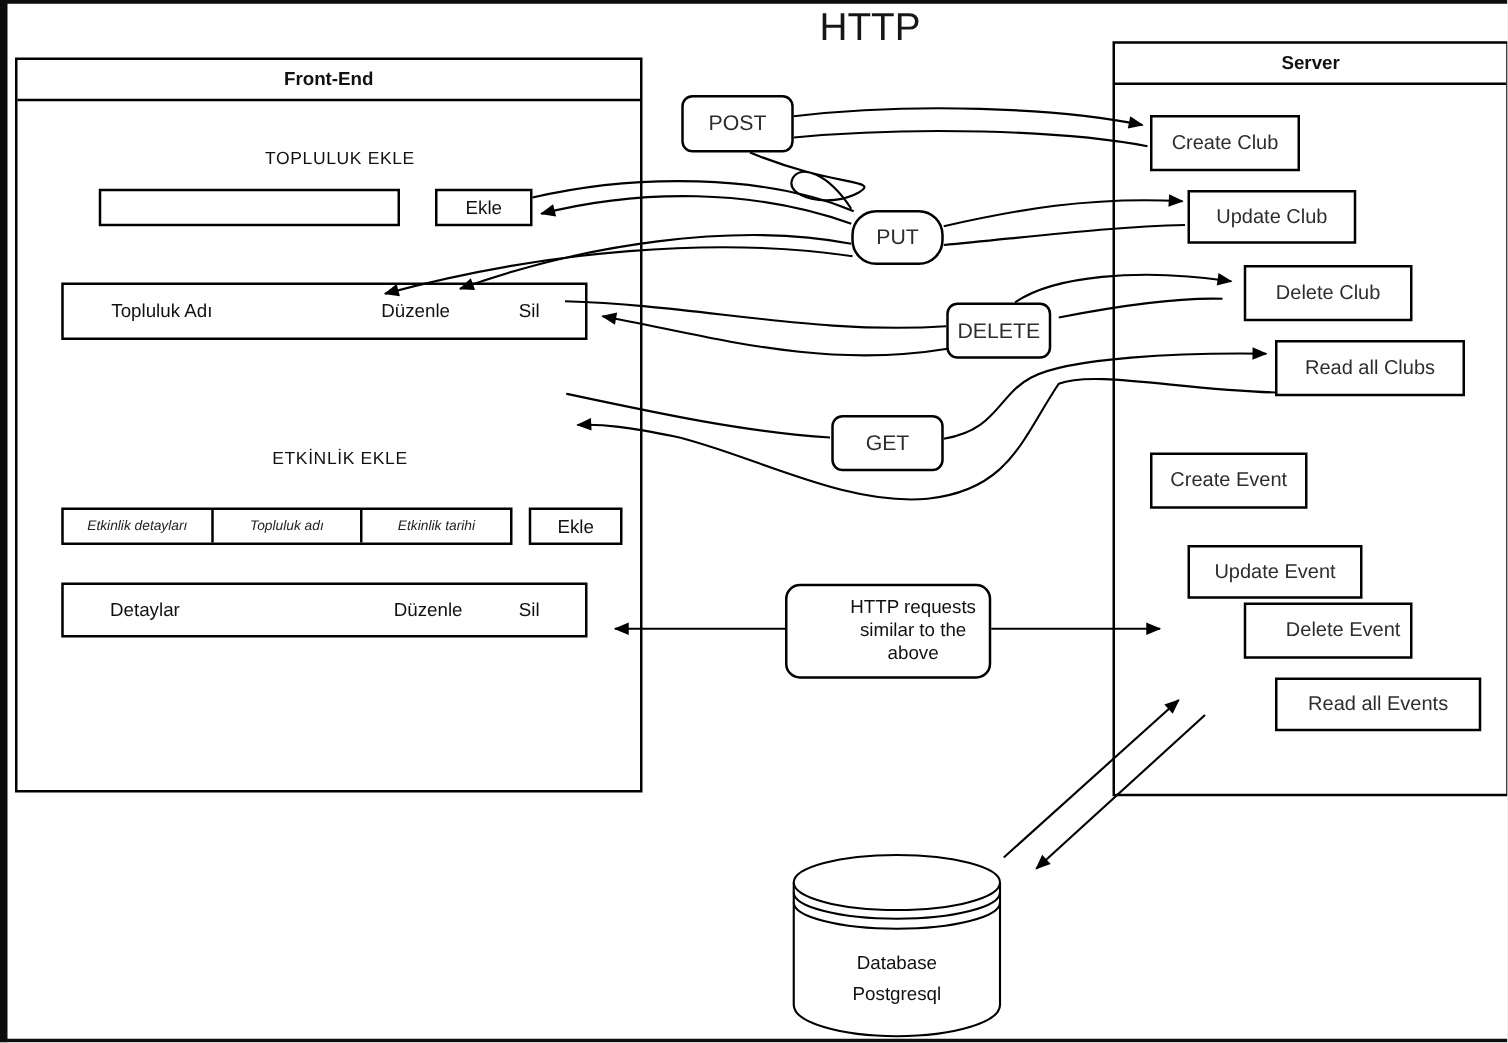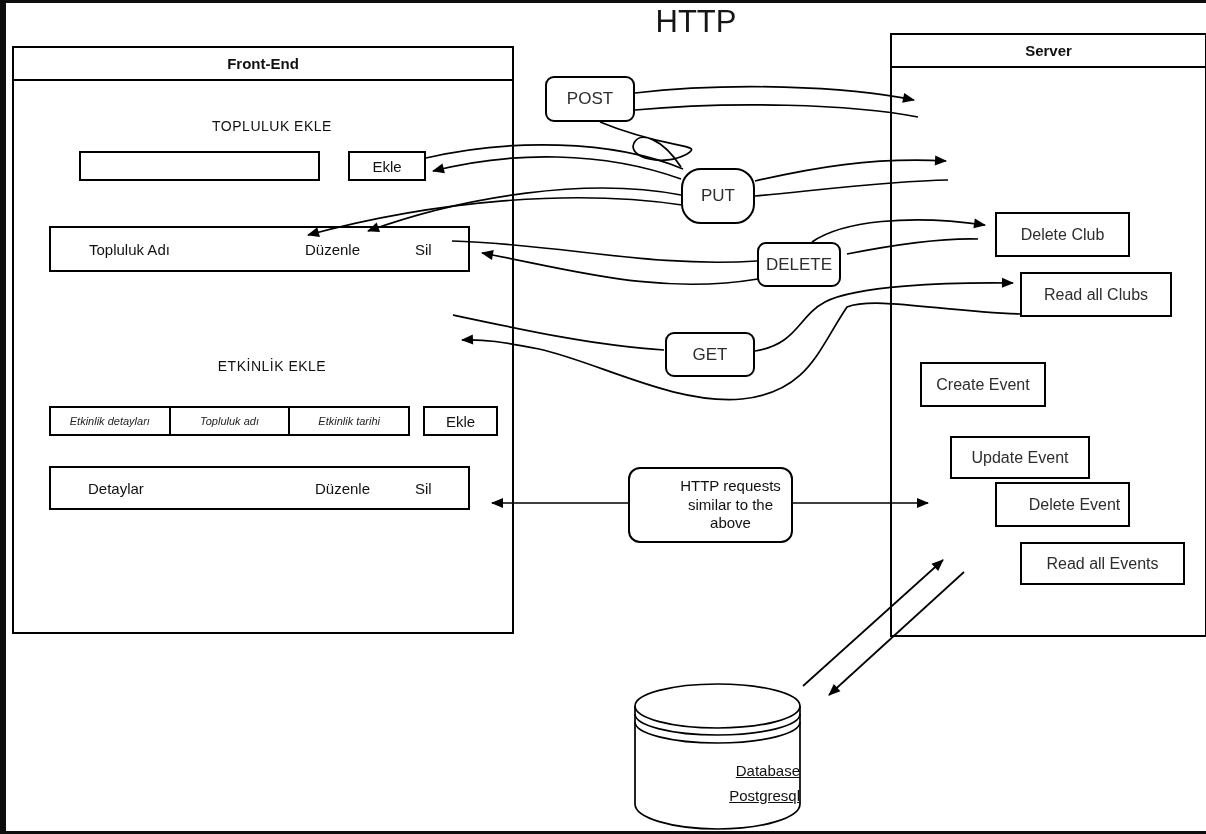--- a/index.html
+++ b/index.html
@@ -29,21 +29,21 @@
   .cells .cell{
     flex:1;display:flex;align-items:center;justify-content:center;
     font-size:11px;font-style:italic;color:#222;box-sizing:border-box;
   }
   .cells .cell + .cell{border-left:2px solid #000;}
   input.wirebox{
     position:absolute;border:2px solid #000;background:#fff;z-index:2;box-sizing:border-box;
     font-size:15px;padding:0 6px;outline:none;
   }
   #wires{position:absolute;left:0;top:0;z-index:3;}
-  #dbtext{z-index:4;text-align:right;font-size:15px;line-height:1.65;text-decoration:underline;}
+  #dbtext{z-index:4;text-align:center;font-size:15px;line-height:1.65;}
   #page-title{font-size:31px;color:#161616;z-index:4;}
 </style>
 </head>
 <body>
 
 <div id="canvas">
 
   <div class="edge" style="left:0;top:0;width:1206px;height:3px;"></div>
   <div class="edge" style="left:0;top:0;width:6px;height:834px;"></div>
   <div class="edge" style="left:0;top:831px;width:1206px;height:3px;"></div>
@@ -123,32 +123,34 @@
 
   <div class="box" style="left:423px;top:406px;width:75px;height:30px;">Ekle</div>
 
   <div class="box listrow" style="left:49px;top:466px;width:421px;height:44px;">
     <span style="left:37px;">Detaylar</span>
     <span style="left:264px;">Düzenle</span>
     <span style="left:364px;">Sil</span>
   </div>
 
   <div class="box pill" style="left:545px;top:76px;width:90px;height:46px;">POST</div>
-  <div class="box pill" style="left:681px;top:168px;width:74px;height:56px;border-radius:20px;">PUT</div>
+  <div class="box pill" style="left:681px;top:168px;width:74px;height:44px;border-radius:20px;">PUT</div>
   <div class="box pill" style="left:757px;top:242px;width:84px;height:45px;">DELETE</div>
   <div class="box pill" style="left:665px;top:332px;width:90px;height:45px;">GET</div>
 
   <div class="box note" style="left:628px;top:467px;width:165px;height:76px;">
     <div class="inner">HTTP requests similar to the above</div>
   </div>
 
   <div class="container" style="left:890px;top:33px;width:313px;height:600px;">
     <div class="titlebar">Server</div>
   </div>
 
+  <div class="box handler" style="left:920px;top:92px;width:120px;height:45px;">Create Club</div>
+  <div class="box handler" style="left:950px;top:152px;width:135px;height:43px;">Update Club</div>
   <div class="box handler" style="left:995px;top:212px;width:135px;height:45px;">Delete Club</div>
   <div class="box handler" style="left:1020px;top:272px;width:152px;height:45px;">Read all Clubs</div>
 
   <div class="box handler" style="left:920px;top:362px;width:126px;height:45px;">Create Event</div>
   <div class="box handler" style="left:950px;top:436px;width:140px;height:43px;">Update Event</div>
   <div class="box handler" style="left:995px;top:482px;width:135px;height:45px;padding-left:24px;">Delete Event</div>
   <div class="box handler" style="left:1020px;top:542px;width:165px;height:43px;">Read all Events</div>
 
   <div class="label" id="dbtext" style="left:635px;top:759px;width:165px;">
     <div>Database</div>

